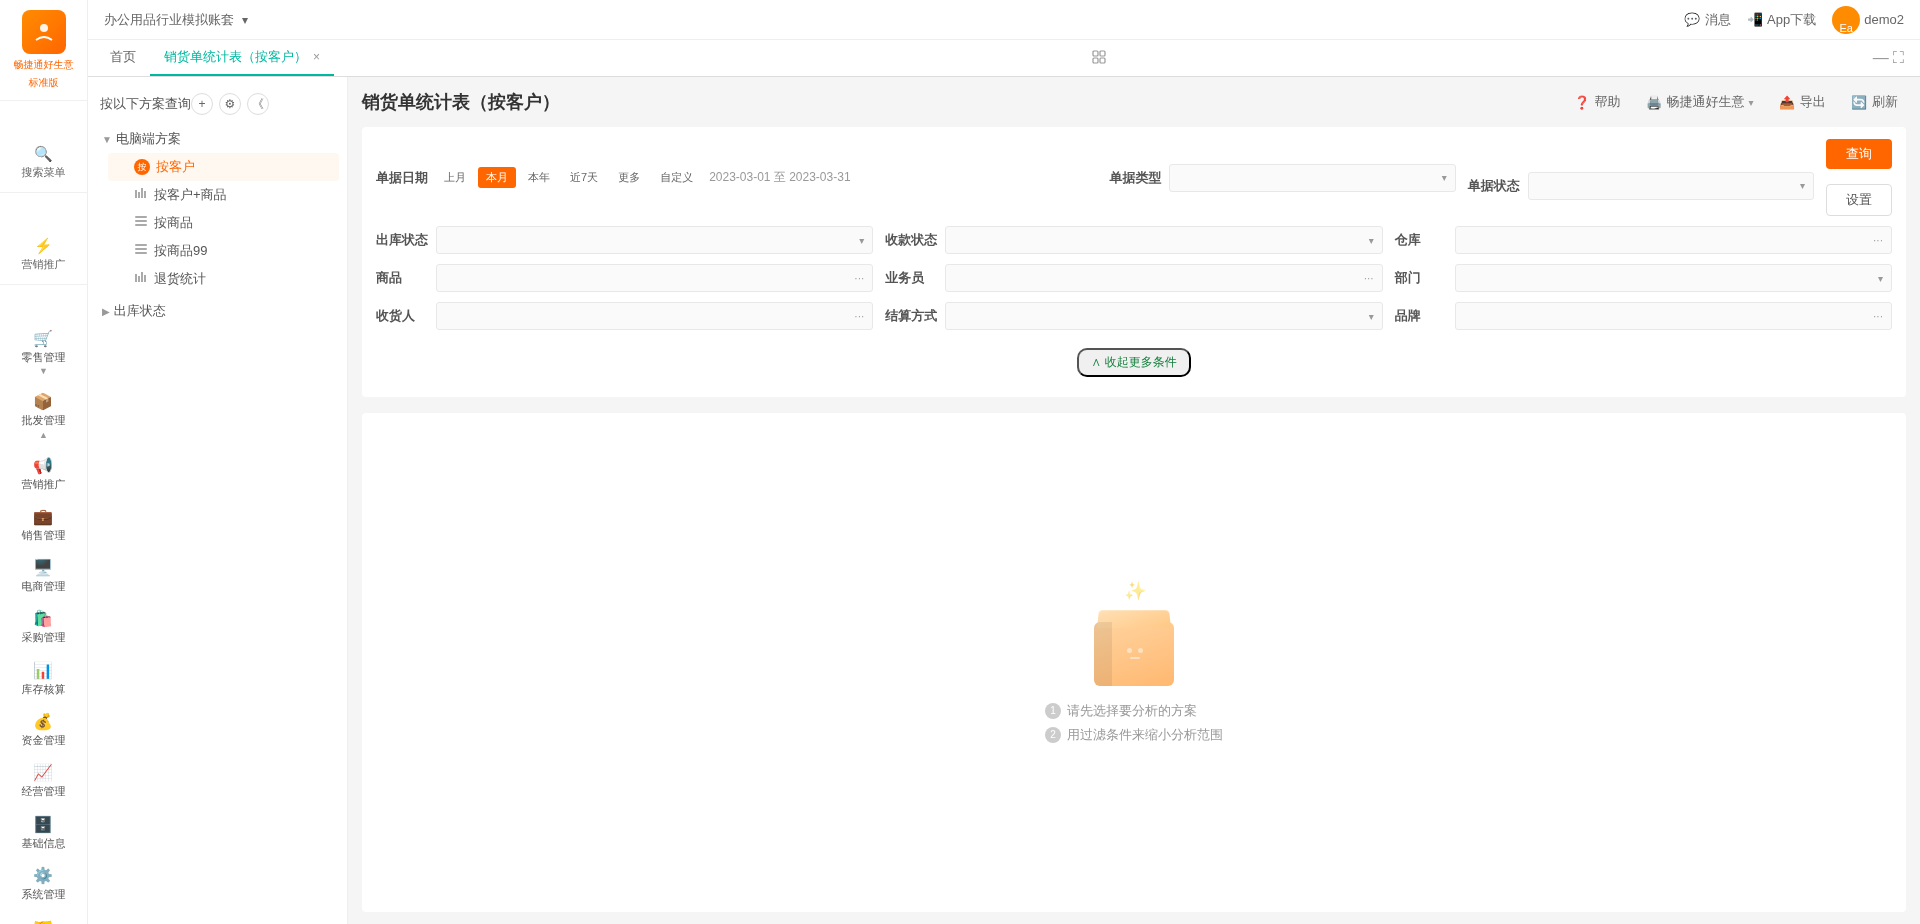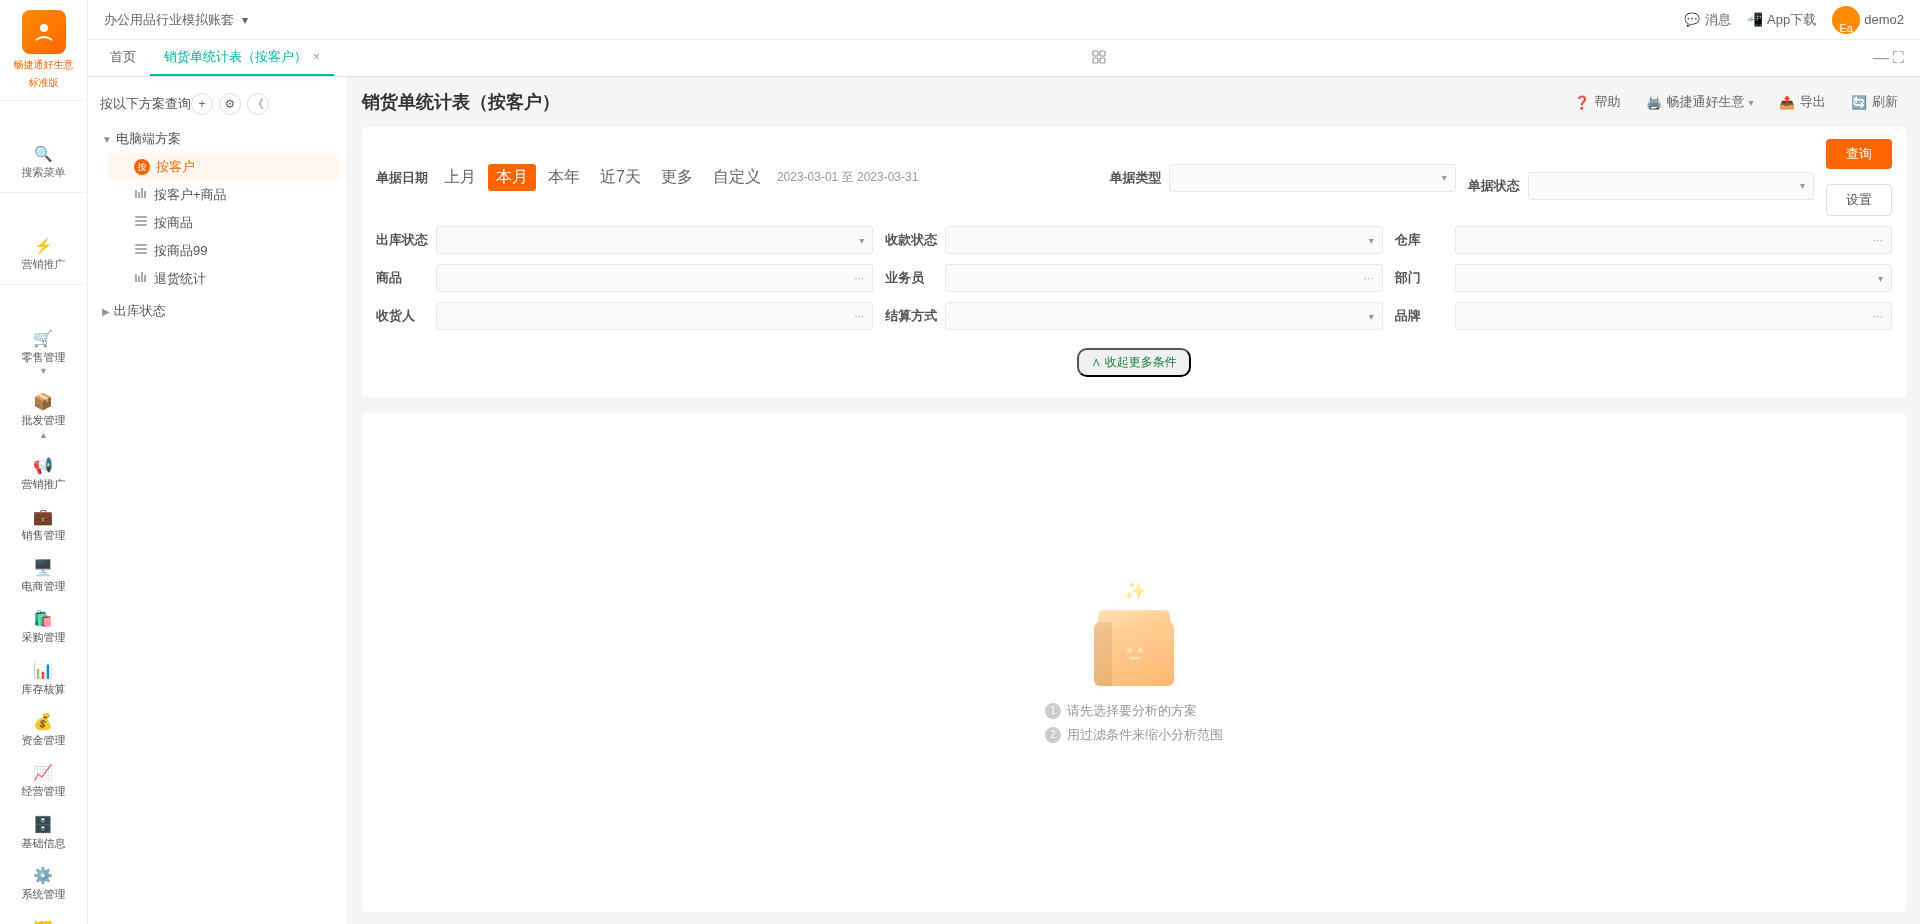--- a/index.html
+++ b/index.html
@@ -64,21 +64,21 @@
     .page-actions { display: flex; align-items: center; gap: 10px; }
     .action-btn { display: flex; align-items: center; gap: 4px; color: #666; font-size: 13px; cursor: pointer; padding: 4px 8px; border-radius: 4px; }
 
     
     .filter-area { background: #fff; border-radius: 4px; padding: 12px 14px; margin-bottom: 8px; }
     .filter-row { display: flex; align-items: center; gap: 12px; margin-bottom: 10px; }
     .filter-row:last-child { margin-bottom: 0; }
     .filter-item { display: flex; align-items: center; gap: 8px; flex: 1; }
     .filter-label { color: #555; font-size: 13px; white-space: nowrap; min-width: 52px; font-weight: bold; }
     .date-filter { display: flex; align-items: center; gap: 4px; flex: 1; }
-    .date-btn { padding: 3px 8px; border-radius: 3px; border: none; background: none; cursor: pointer; color: #666; font-size: 16px; text-align: right; }
+    .date-btn { padding: 3px 8px; border-radius: 3px; border: none; background: none; cursor: pointer; color: #666; font-size: 11px; text-align: right; }
     .date-btn.active { background: #ff6600; color: white; border-radius: 3px; }
     .date-range { color: #999; font-size: 12px; margin-left: 4px; }
     .filter-select { flex: 1; border: 1px solid #e8e8e8; border-radius: 3px; padding: 4px 8px; font-size: 12px; color: #555; display: flex; align-items: center; justify-content: space-between; cursor: pointer; background: #fafafa; min-height: 28px; }
     .filter-select .select-arrow { color: #999; font-size: 10px; }
     .filter-select .select-more { color: #999; font-size: 10px; }
 
     
     .collapse-row { display: flex; justify-content: center; padding: 8px 0; }
     .collapse-btn { display: flex; align-items: center; gap: 4px; color: #15803d; font-size: 12px; cursor: pointer; padding: 4px 12px; background: #f0f0f0; border-radius: 10px; }
 

